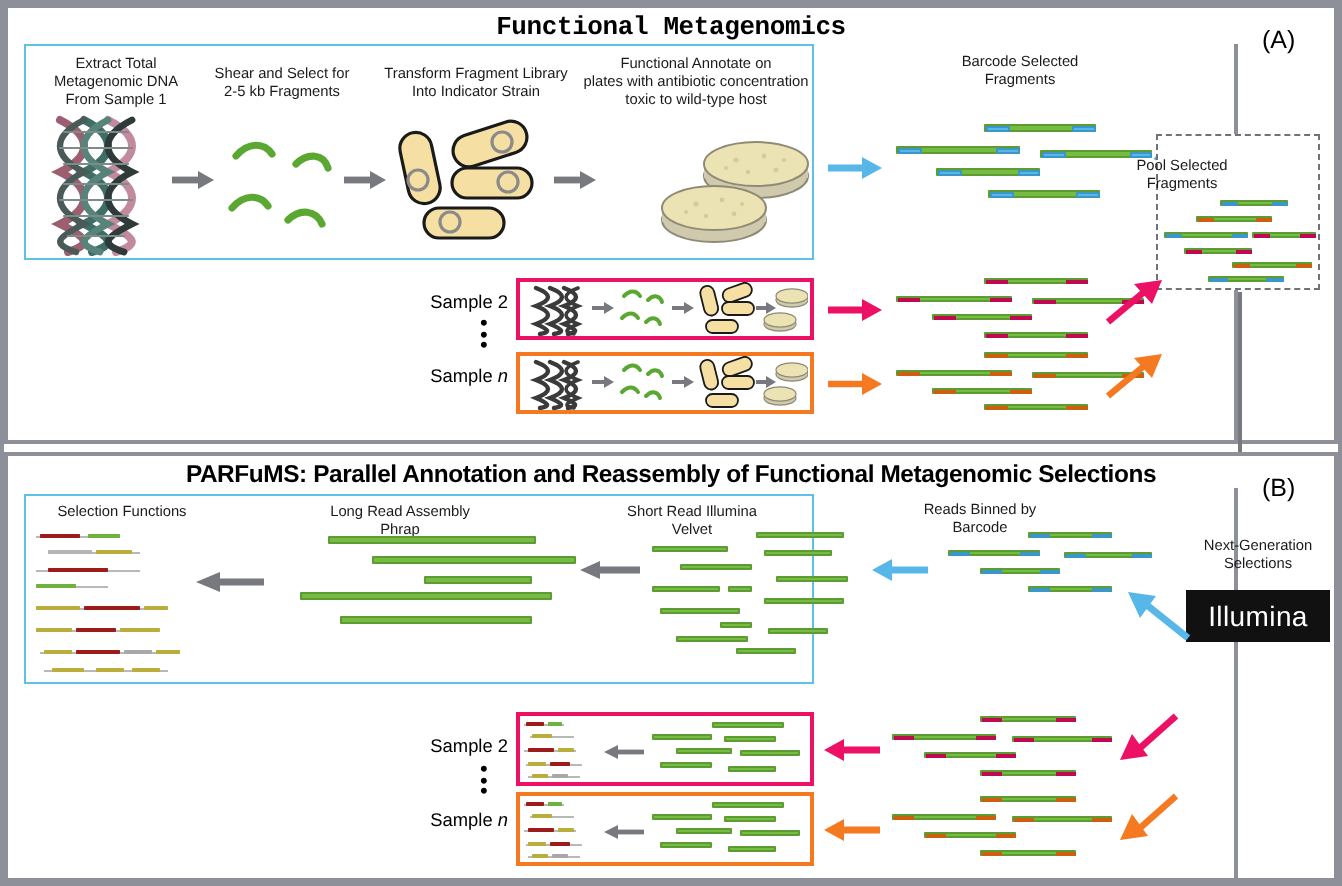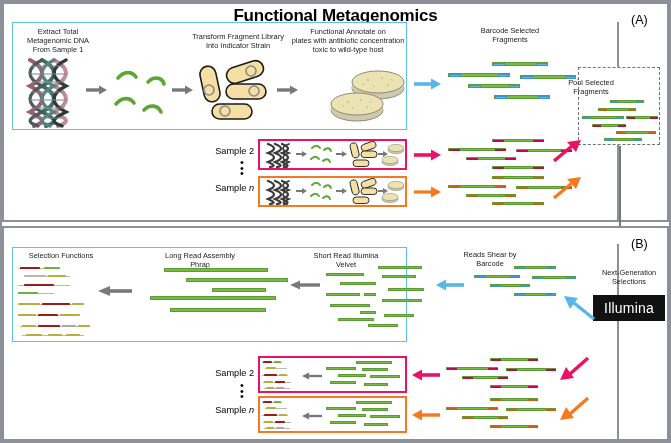--- a/index.html
+++ b/index.html
@@ -25,21 +25,21 @@
   #panel-b { left: 2px;  top: 226px; width: 667px; height: 215px; }
 
   .panel-title {
     position: absolute;
     left: 0; right: 0;
     text-align: center;
     font-weight: bold;
     color: #000;
     letter-spacing: -0.2px;
   }
-  #title-a { top: 2px;  font-size: 17px; }
+  #title-a { top: 2px;  font-size: 13px; font-family: Liberation Mono, monospace; }
   #title-b { top: 2px;  font-size: 12.2px; }
 
   .panel-letter {
     position: absolute;
     font-size: 12.5px;
     color: #000;
     font-weight: normal;
   }
   #letter-a { left: 631px; top: 13px; }
   #letter-b { left: 631px; top: 237px; }
@@ -170,20 +170,24 @@
   <div class="panel-letter" id="letter-a">(A)</div>
 
   <div class="sbox blue" id="s1-box-a" style="left:12px; top:22px; width:395px; height:108px;"></div>
 
   <div class="cap" style="left:12px; top:27px; width:92px;">
     <div>Extract Total</div>
     <div>Metagenomic DNA</div>
     <div>From Sample 1</div>
   </div>
 
+  <div class="cap" style="left:96px; top:32px; width:90px;">
+    <div>Shear and Select for</div>
+    <div>2-5 kb Fragments</div>
+  </div>
 
   <div class="cap" style="left:183px; top:32px; width:110px;">
     <div>Transform Fragment Library</div>
     <div>Into Indicator Strain</div>
   </div>
 
   <div class="cap" style="left:288px; top:27px; width:120px;">
     <div>Functional Annotate on</div>
     <div>plates with antibiotic  concentration</div>
     <div>toxic to wild-type host</div>
@@ -496,39 +500,40 @@
     <path d="M2 21 L20 6" stroke="#f47920" stroke-width="3.2"></path>
     <path d="M15 2 L29 0 L24 12 Z" fill="#f47920"></path>
   </svg>
 
   <svg class="arrow-svg" style="left:613px; top:146px;" width="14" height="110" viewBox="0 0 14 110">
     <path d="M7 0 L7 100" stroke="#77797e" stroke-width="2"></path>
     <path d="M2.5 98 L7 108 L11.5 98 Z" fill="#77797e"></path>
   </svg>
 
   <div class="panel" id="panel-b">
+    <div class="panel-title" id="title-b">PARFuMS: Parallel Annotation and Reassembly of Functional Metagenomic Selections</div>
     <div class="vrule" style="left:613px; top:16px; height:197px;"></div>
   </div>
   <div class="panel-letter" id="letter-b">(B)</div>
 
   <div class="sbox blue" id="s1-box-b" style="left:12px; top:247px; width:395px; height:95px;"></div>
 
   <div class="cap" style="left:15px; top:251px; width:92px;">
     <div>Selection Functions</div>
   </div>
   <div class="cap" style="left:150px; top:251px; width:100px;">
     <div>Long Read Assembly</div>
     <div class="b">Phrap</div>
   </div>
   <div class="cap" style="left:296px; top:251px; width:100px;">
     <div>Short Read Illumina</div>
     <div class="b">Velvet</div>
   </div>
   <div class="cap" style="left:440px; top:250px; width:100px;">
-    <div>Reads Shear by</div>
+    <div>Reads Binned by</div>
     <div>Barcode</div>
   </div>
   <div class="cap" style="left:591px; top:268px; width:76px;">
     <div>Next-Generation</div>
     <div>Selections</div>
   </div>
 
   <div id="illumina-logo" style="left:593px; top:295px; width:72px; height:26px;">Illumina</div>
 
   <svg class="arrow-svg" style="left:562px; top:295px;" width="34" height="26" viewBox="0 0 34 26">

